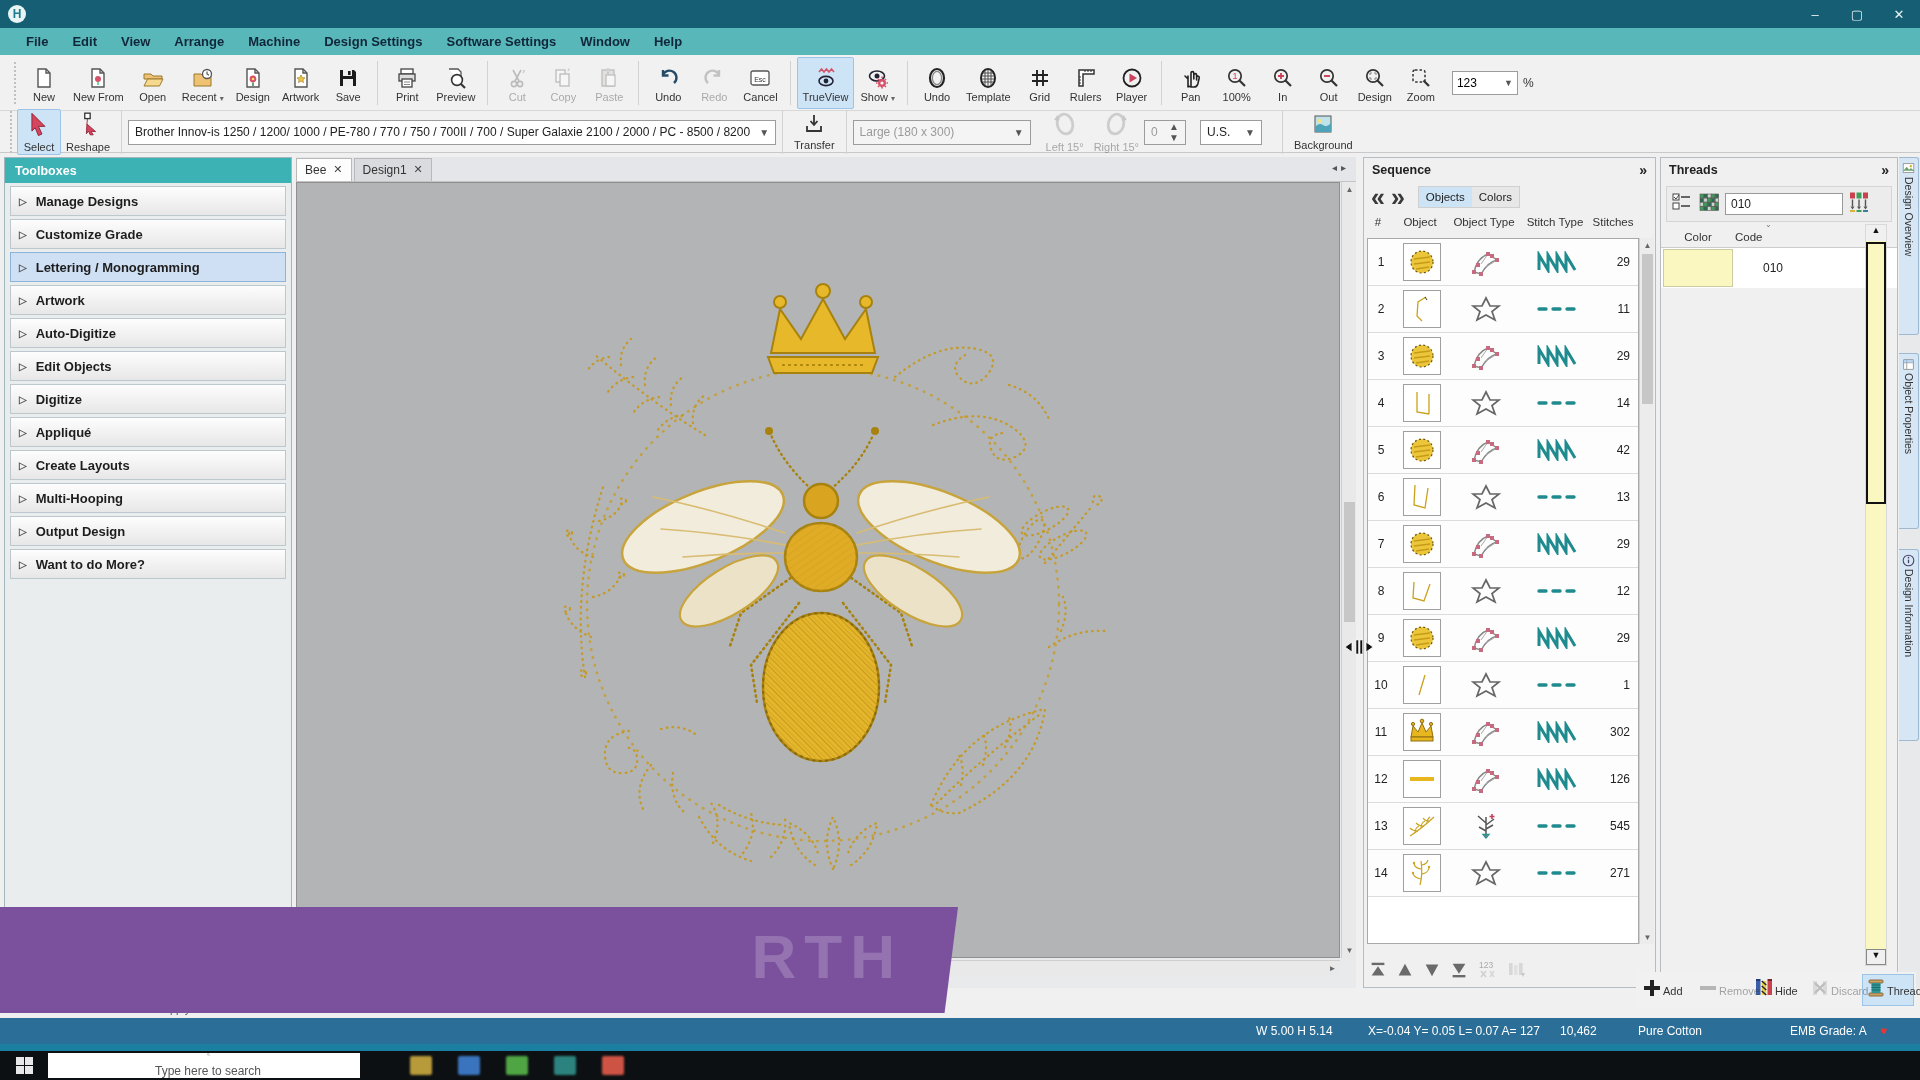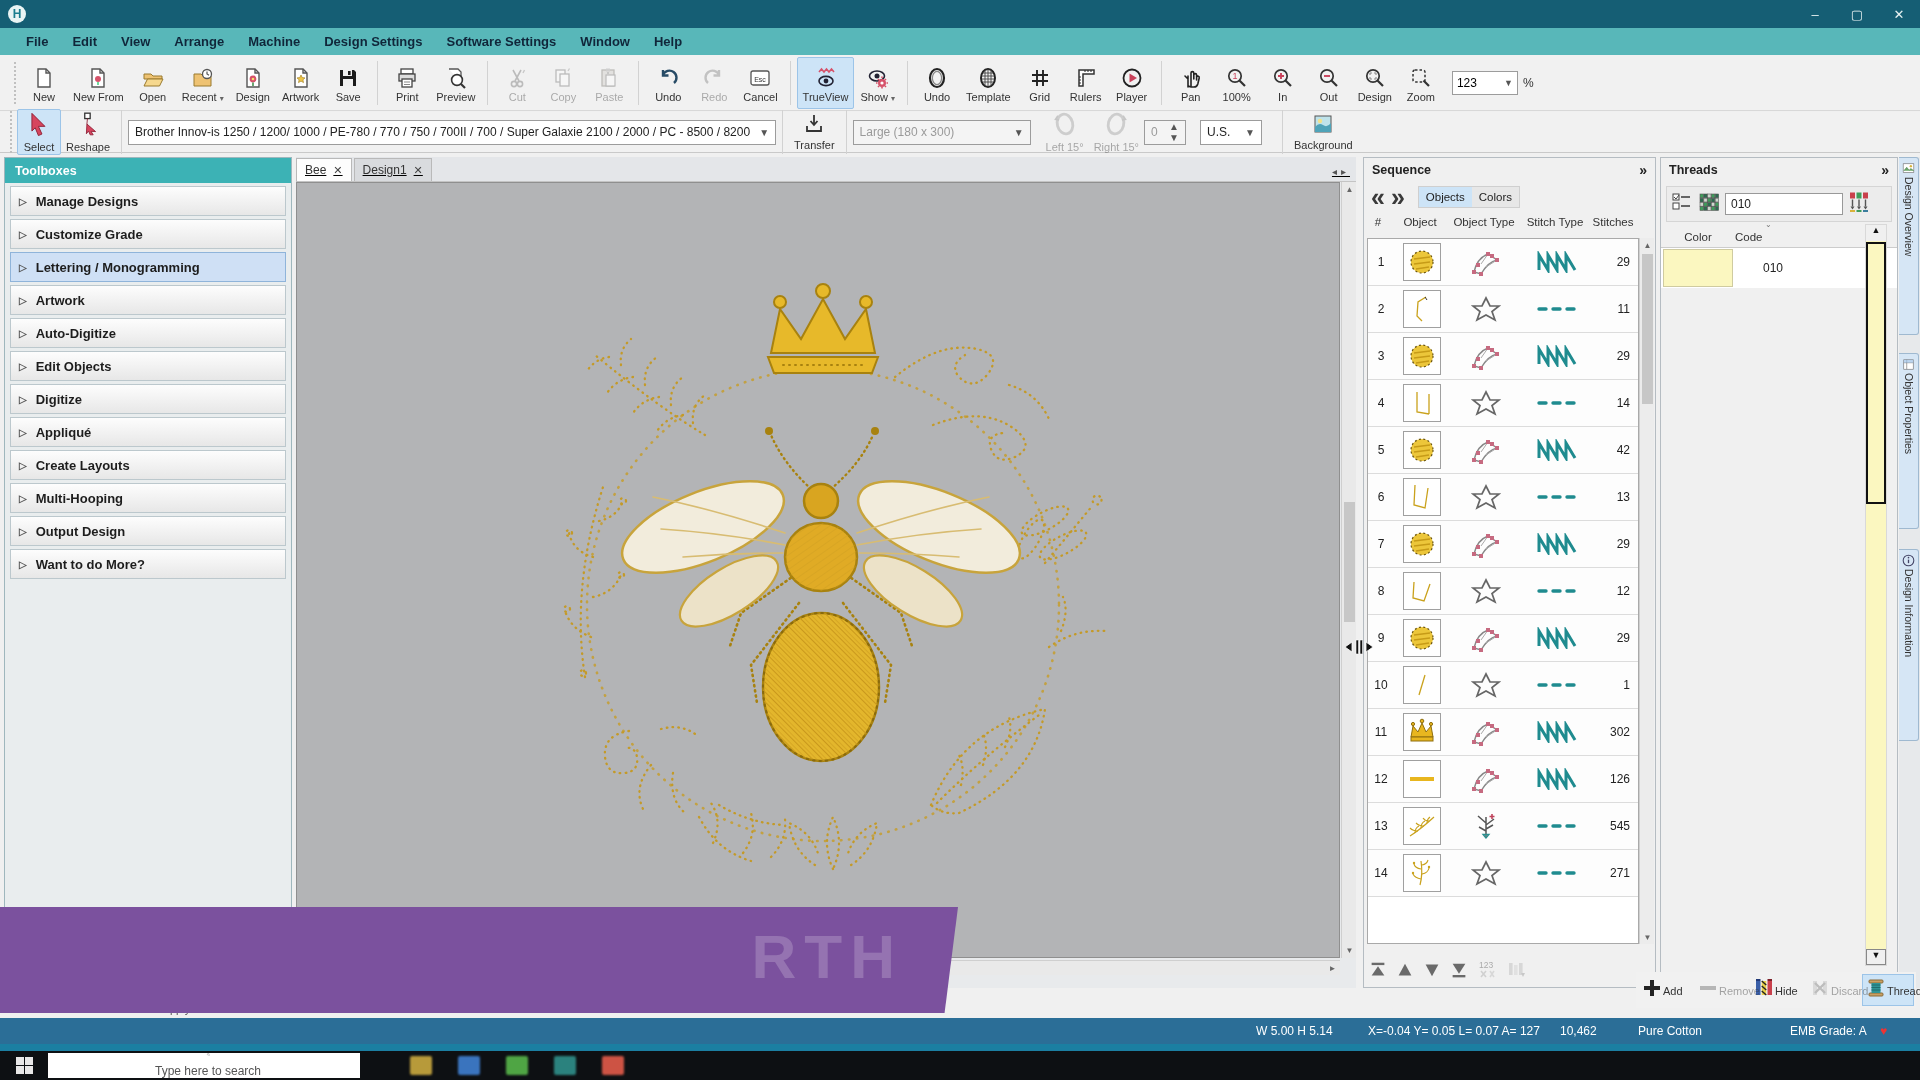--- a/index.html
+++ b/index.html
@@ -39,21 +39,21 @@
 
   
   #toolboxes { position:absolute; left:4px; top:157px; width:288px; height:856px; background:#e9edee; border:1px solid #9fb7bd; }
   #toolboxes .tb-head { height:25px; background:#3cb2b5; color:#fff; font-weight:bold; font-size:12.5px; display:flex; align-items:center; padding-left:10px; }
   .tb-item { margin:3px 5px 0 5px; height:30px; background:linear-gradient(#fdfdfd,#e7e7e7); border:1px solid #bcc8cd; display:flex; align-items:center; font-size:13px; font-weight:bold; color:#1d1d1d; padding-left:8px; }
   .tb-item .arr { color:#555; font-size:10px; margin-right:9px; }
   .tb-item.active { background:#cfe0f5; border-color:#8fb4da; }
 
   
   #canvas-wrap { position:absolute; left:296px; top:157px; width:1060px; height:831px; background:#e8eaec; }
-  #tabbar { height:25px; display:flex; align-items:flex-end; background:#e4e6e9; border-bottom:1px solid #c4c4c4;text-decoration:underline; }
+  #tabbar { height:25px; display:flex; align-items:center; background:#e4e6e9; border-bottom:1px solid #c4c4c4; }
   .ctab { height:23px; display:flex; align-items:center; padding:0 8px; font-size:12px; color:#333; border:1px solid #b9b9b9; border-bottom:none; background:#d9dbde; margin-right:2px; }
   .ctab.active { background:#fdfdfd; }
   .ctab .x { margin-left:7px; color:#444; font-size:11px; }
   #tabscroll { margin-left:auto; font-size:10px; color:#555; padding:0 6px 4px 0; letter-spacing:4px; }
   #canvas { position:absolute; left:0; top:25px; width:1044px; height:776px; background:#b3b4b6; border:1px solid #8f8f8f; overflow:hidden; }
   #vscroll { position:absolute; right:0; top:25px; width:15px; height:776px; background:#e9e9e9; border-left:1px solid #cfcfcf; }
   #vscroll .thumb { position:absolute; left:2px; top:320px; width:11px; height:120px; background:#c7c7c7; }
   #vscroll .sarr { position:absolute; left:0; width:15px; height:15px; font-size:8px; color:#666; display:flex; align-items:center; justify-content:center; }
   #hscroll { position:absolute; left:0; bottom:13px; width:1044px; height:15px; background:#e9e9e9; border-top:1px solid #cfcfcf; }
   #hscroll .thumb { position:absolute; top:2px; left:300px; width:330px; height:11px; background:#c7c7c7; }

